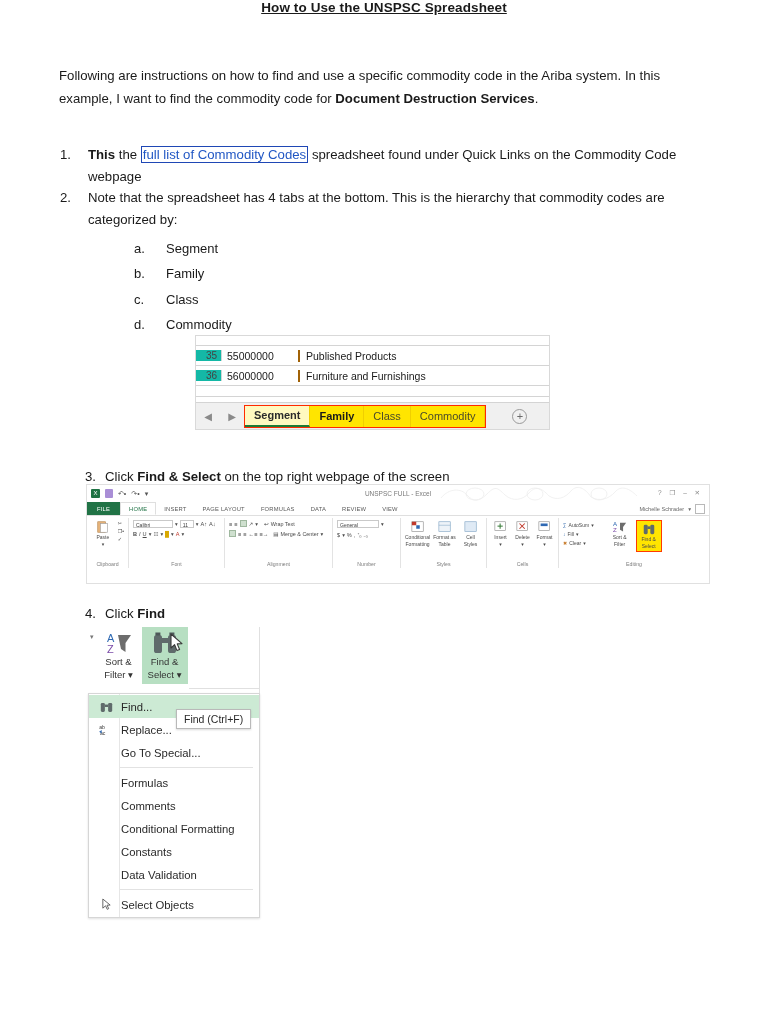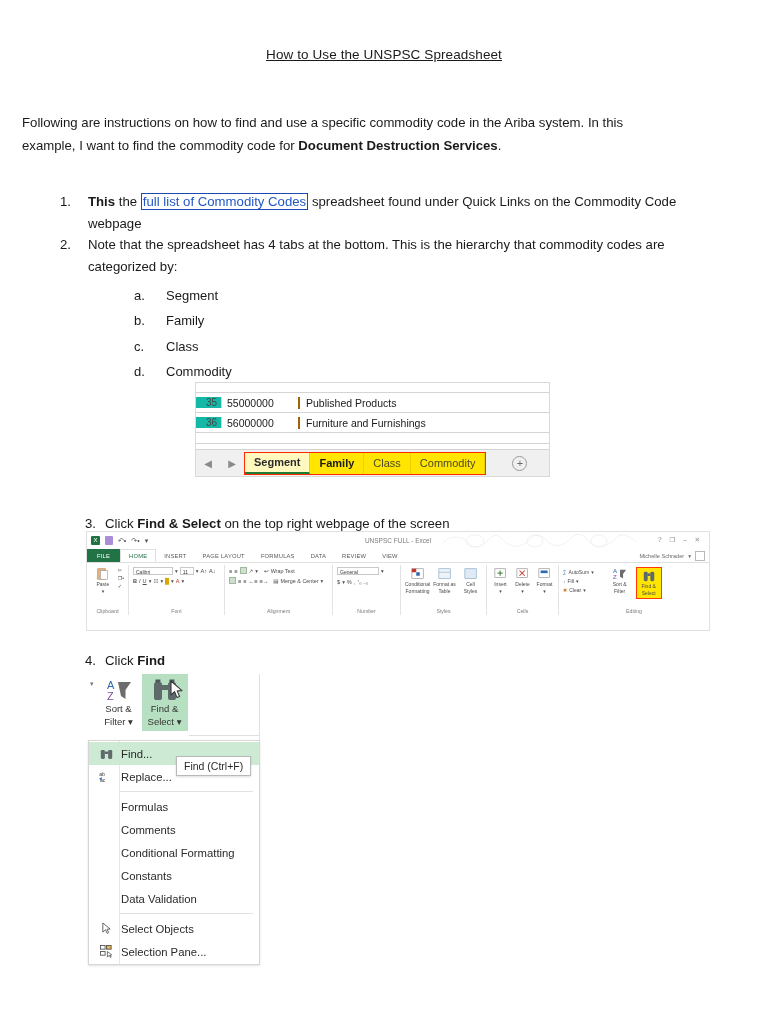--- a/index.html
+++ b/index.html
@@ -11,29 +11,28 @@
     color:#1a1a1a;
     position:relative;
     overflow:hidden;
   }
   .page { position:relative; width:768px; height:1024px; padding:0; }
 
   
   .doc-title {
     text-align:center;
     font-size:13.5px;
-    font-weight:normal;
+    font-weight:bold;
     text-decoration:underline;
-    margin-top:47px;
     letter-spacing:.1px;
   }
 
   
   .intro {
-    margin:50px 88px 0 22px;
+    margin:50px 88px 0 59px;
     font-size:13.2px;
     line-height:1.72;
     text-align:left;
   }
   .intro b { font-weight:bold; }
 
   
   ol.steps {
     list-style:none;
     margin:34px 0 0 0;
@@ -684,20 +683,24 @@
           <svg width="14" height="12" viewBox="0 0 16 14">
             <text x="0" y="6" font-size="6" fill="#3a3a3a" font-family="Liberation Sans, sans-serif">ab</text>
             <text x="1" y="13" font-size="6" fill="#3a3a3a" font-family="Liberation Sans, sans-serif">ac</text>
             <path d="M0 9 l3 -2 l0 4 z" fill="#2f69b3"></path>
           </svg>
         </span>
         <span class="fs-label">Replace...</span>
       </div>
 
 
+      <div class="fs-item">
+        <span class="fs-icowrap"></span>
+        <span class="fs-label">Go To Special...</span>
+      </div>
 
       <div class="fs-divider"></div>
 
       <div class="fs-item">
         <span class="fs-icowrap"></span>
         <span class="fs-label">Formulas</span>
       </div>
 
       <div class="fs-item">
         <span class="fs-icowrap"></span>
@@ -723,31 +726,20 @@
 
       <div class="fs-item">
         <span class="fs-icowrap">
           <svg width="11" height="13" viewBox="0 0 12 14">
             <path d="M2 1 L2 11 L5 8.4 L6.8 12.3 L8.4 11.5 L6.6 7.8 L10 7.6 Z" fill="none" stroke="#5a5a5a" stroke-width="1"></path>
           </svg>
         </span>
         <span class="fs-label">Select Objects</span>
       </div>
 
-      <div class="fs-item">
-        <span class="fs-icowrap">
-          <svg width="13" height="13" viewBox="0 0 14 14">
-            <rect x="0.5" y="0.5" width="5" height="4" fill="none" stroke="#5a5a5a" stroke-width="1"></rect>
-            <rect x="7" y="0.5" width="5" height="4" fill="#e8b54a" stroke="#5a5a5a" stroke-width="1"></rect>
-            <rect x="0.5" y="7" width="5" height="4" fill="none" stroke="#5a5a5a" stroke-width="1"></rect>
-            <path d="M8 7 L8 13 L10 11 L11.2 13.5 L12 13 L11 10.8 L12.6 10.6 Z" fill="none" stroke="#5a5a5a" stroke-width=".9"></path>
-          </svg>
-        </span>
-        <span class="fs-label">Selection Pane...</span>
-      </div>
     </div>
 
     <svg class="cursor-arrow" width="14" height="19" viewBox="0 0 14 19">
       <path d="M1 1 L1 15 L4.6 11.6 L7 17.6 L9.6 16.5 L7.2 10.9 L12 10.6 Z" fill="#ffffff" stroke="#3a3a3a" stroke-width="1.1" stroke-linejoin="round"></path>
     </svg>
 
     <div class="tooltip">Find (Ctrl+F)</div>
   </div>
 
 </div>

